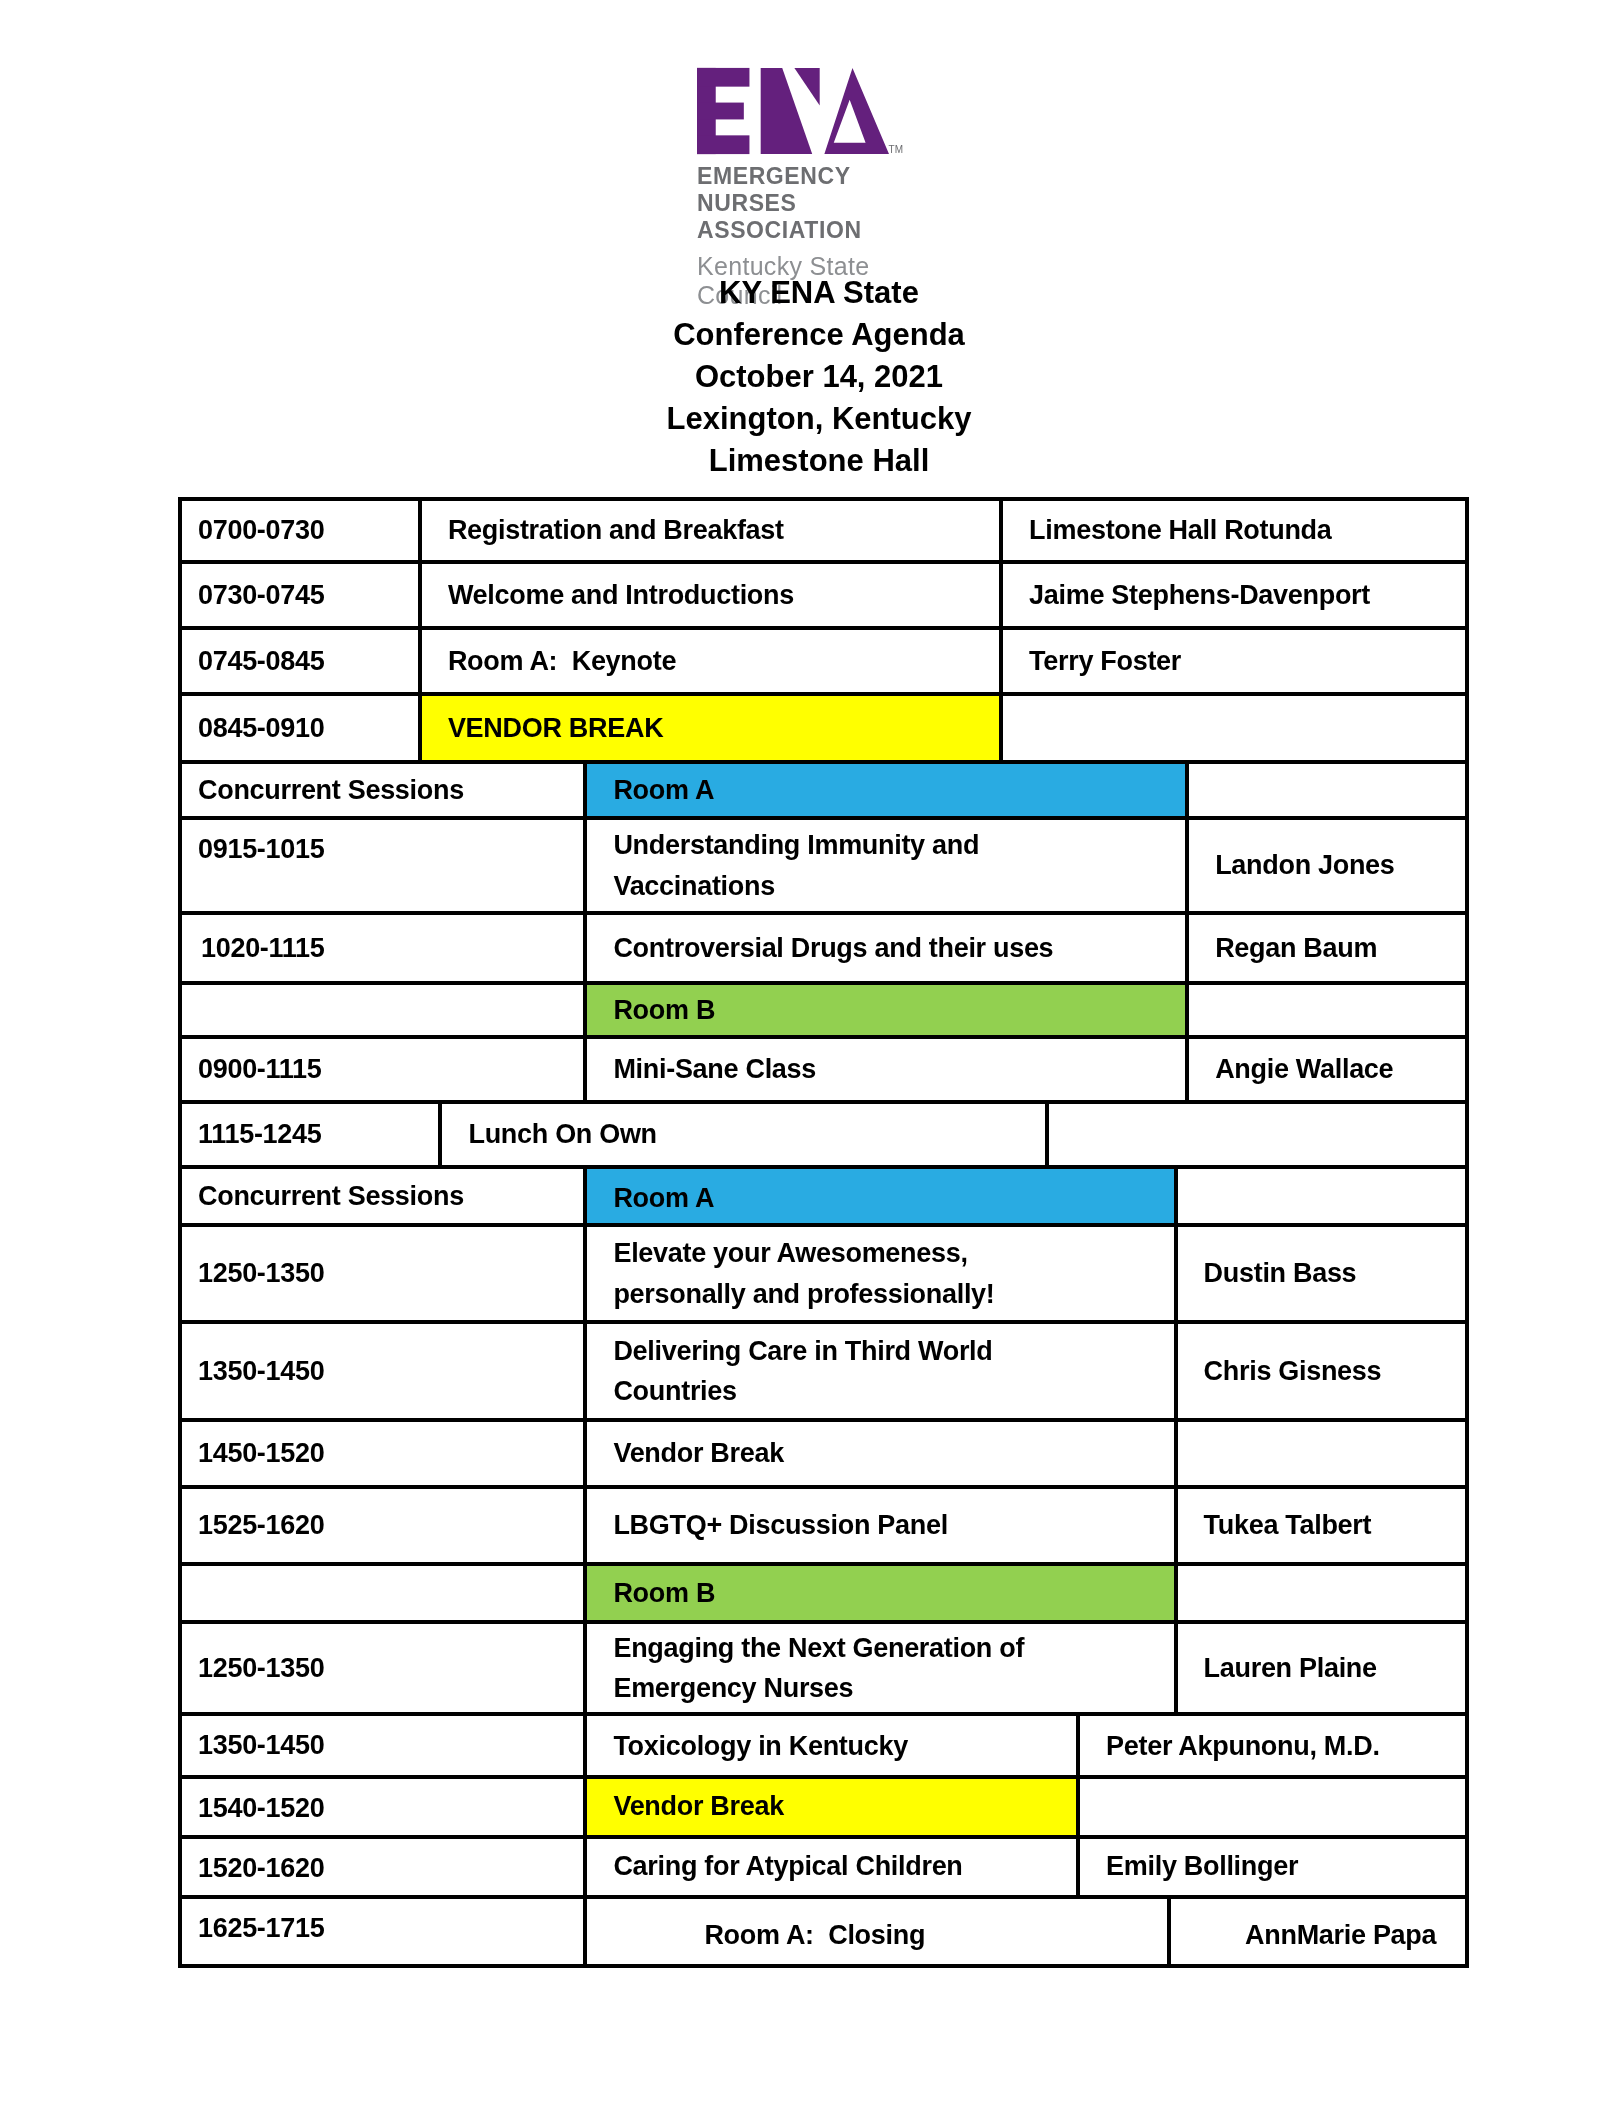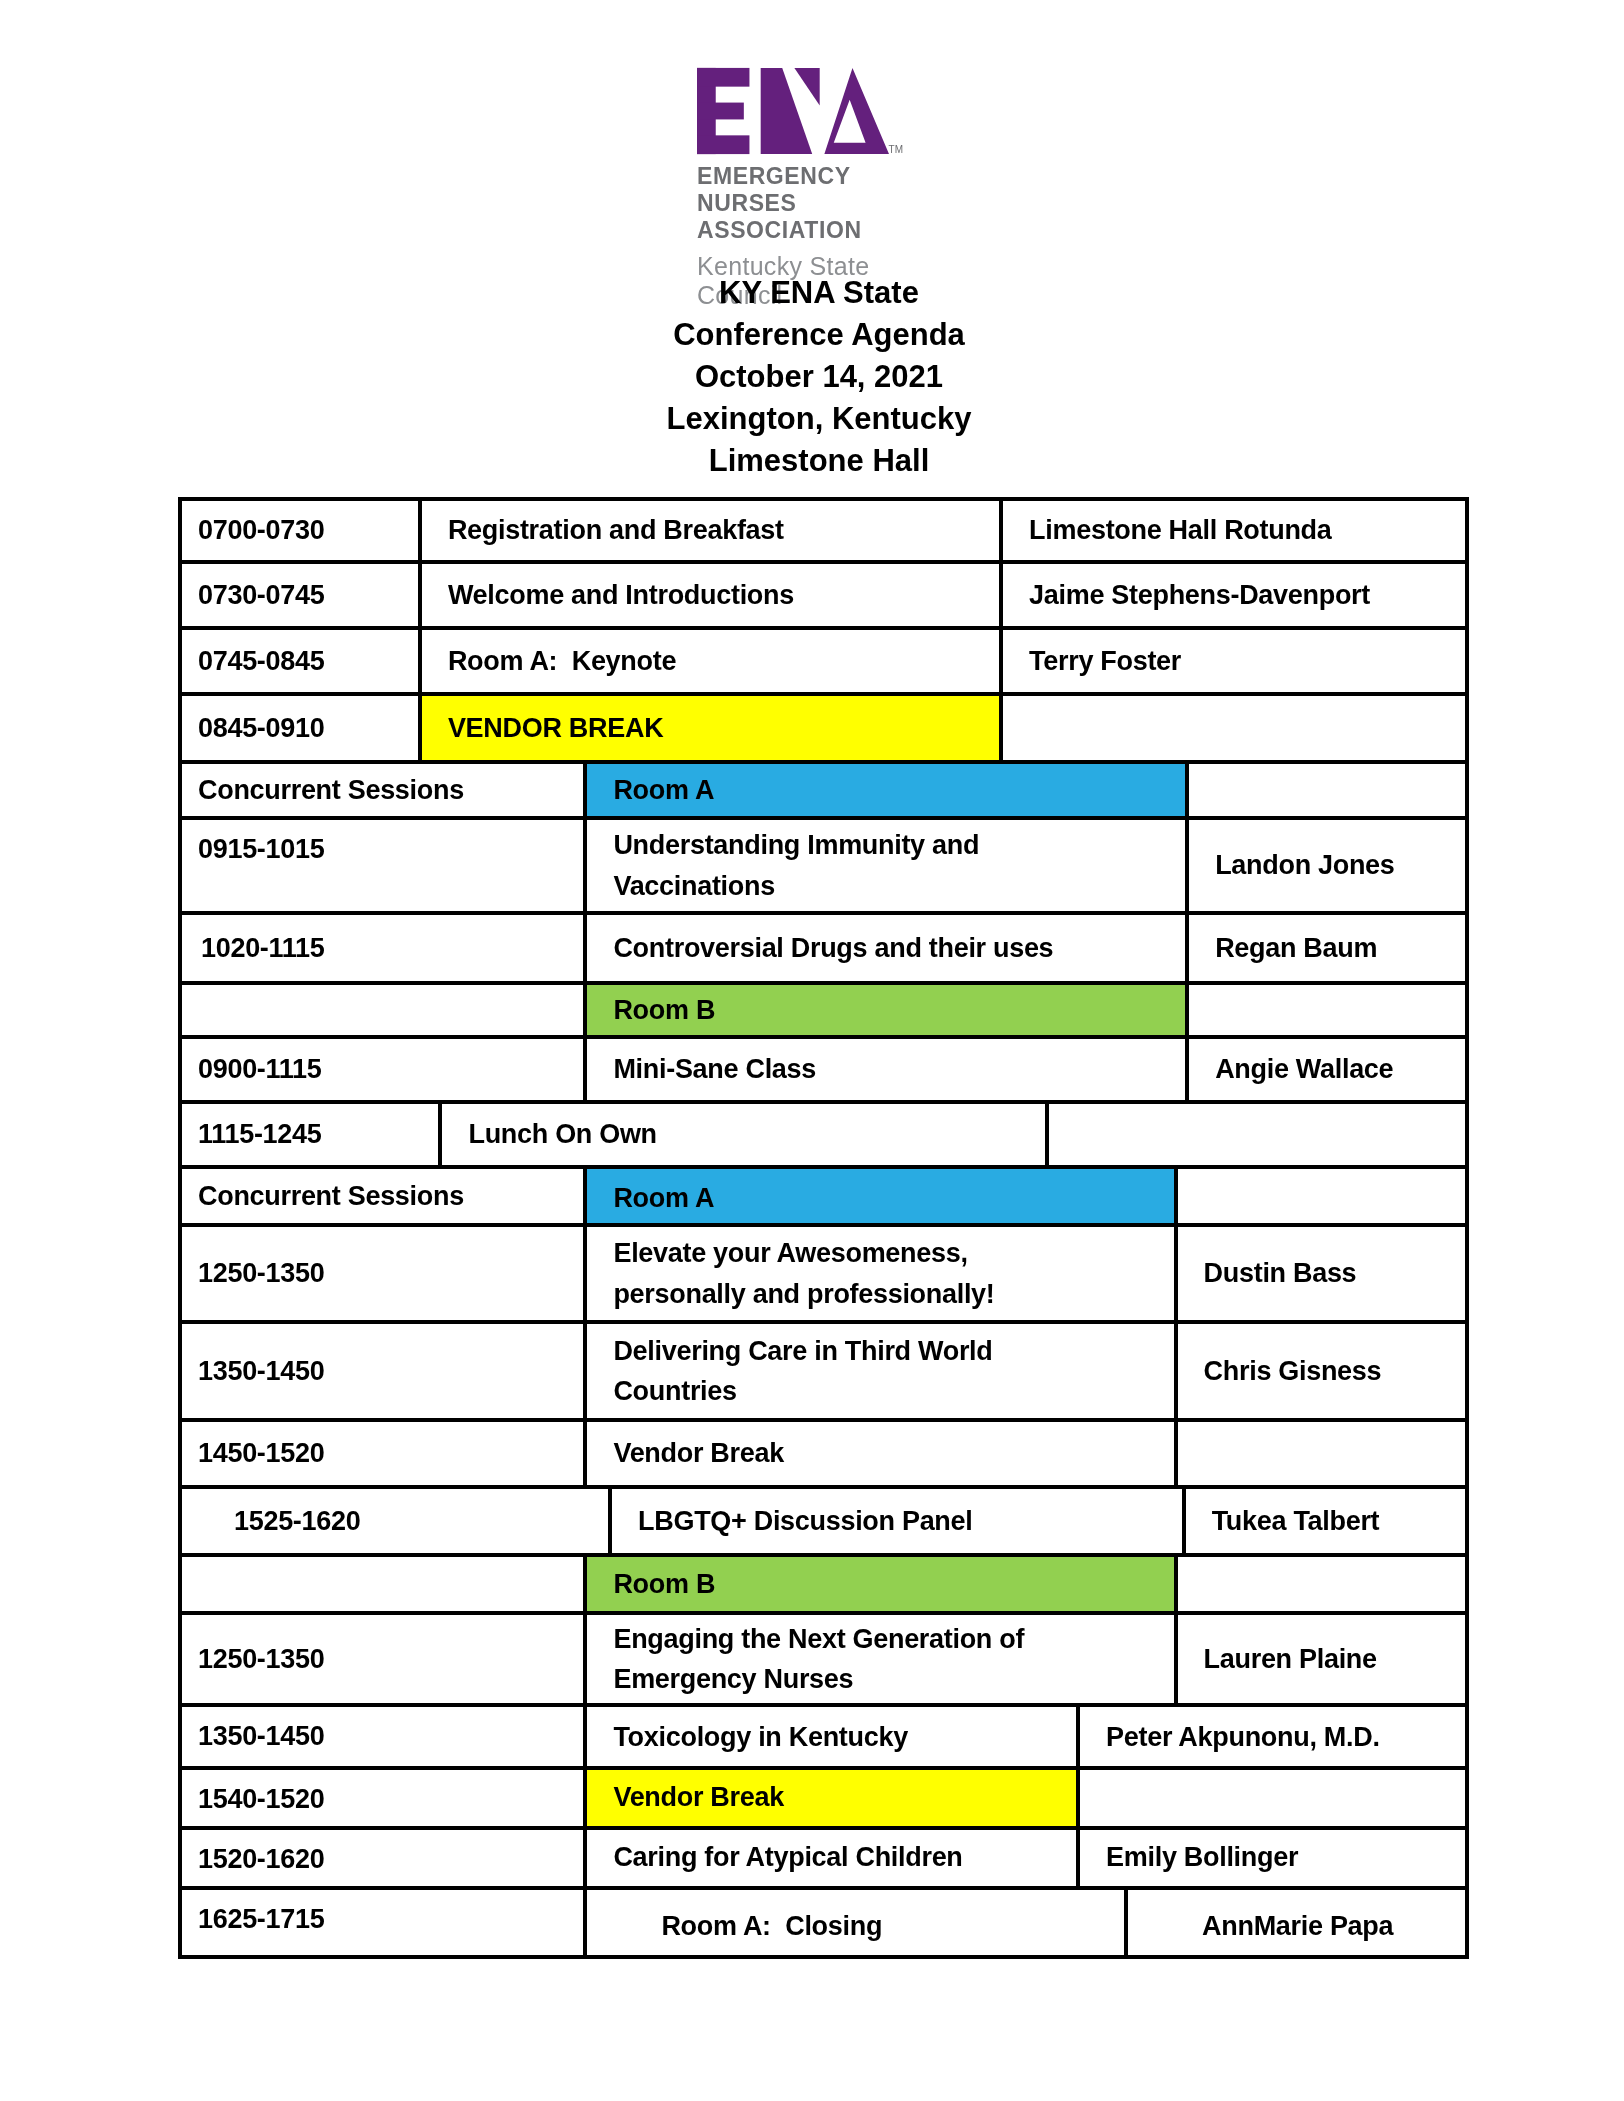--- a/index.html
+++ b/index.html
@@ -247,21 +247,21 @@
         <div class="t-cell" style="width: 31.6%;">
           <span class="cell-text">1450-1520</span>
         </div>
         <div class="t-cell" style="width: 46%;">
           <span class="cell-text">Vendor Break</span>
         </div>
         <div class="t-cell">
           <span class="cell-text"></span>
         </div>
       </div>
-      <div class="t-row" style="height: 68px; padding-left: 36px;">
+      <div class="t-row" style="height: 77px;">
         <div class="t-cell" style="width: 31.6%;">
           <span class="cell-text">1525-1620</span>
         </div>
         <div class="t-cell" style="width: 46%;">
           <span class="cell-text">LBGTQ+ Discussion Panel</span>
         </div>
         <div class="t-cell">
           <span class="cell-text">Tukea Talbert</span>
         </div>
       </div>
@@ -318,21 +318,21 @@
           <span class="cell-text">Caring for Atypical Children</span>
         </div>
         <div class="t-cell va-bottom">
           <span class="cell-text">Emily Bollinger</span>
         </div>
       </div>
       <div class="t-row" style="height: 65px; gap: 48px;">
         <div class="t-cell va-top" style="width: 31.6%;">
           <span class="cell-text">1625-1715</span>
         </div>
-        <div class="t-cell va-bottom" style="width: 38.4%;">
+        <div class="t-cell va-bottom" style="width: 38.4%; margin-left: 43px;">
           <span class="cell-text">Room A:  Closing</span>
         </div>
         <div class="t-cell va-bottom">
           <span class="cell-text">AnnMarie Papa</span>
         </div>
       </div>
     </div>
 
 </div>
 

